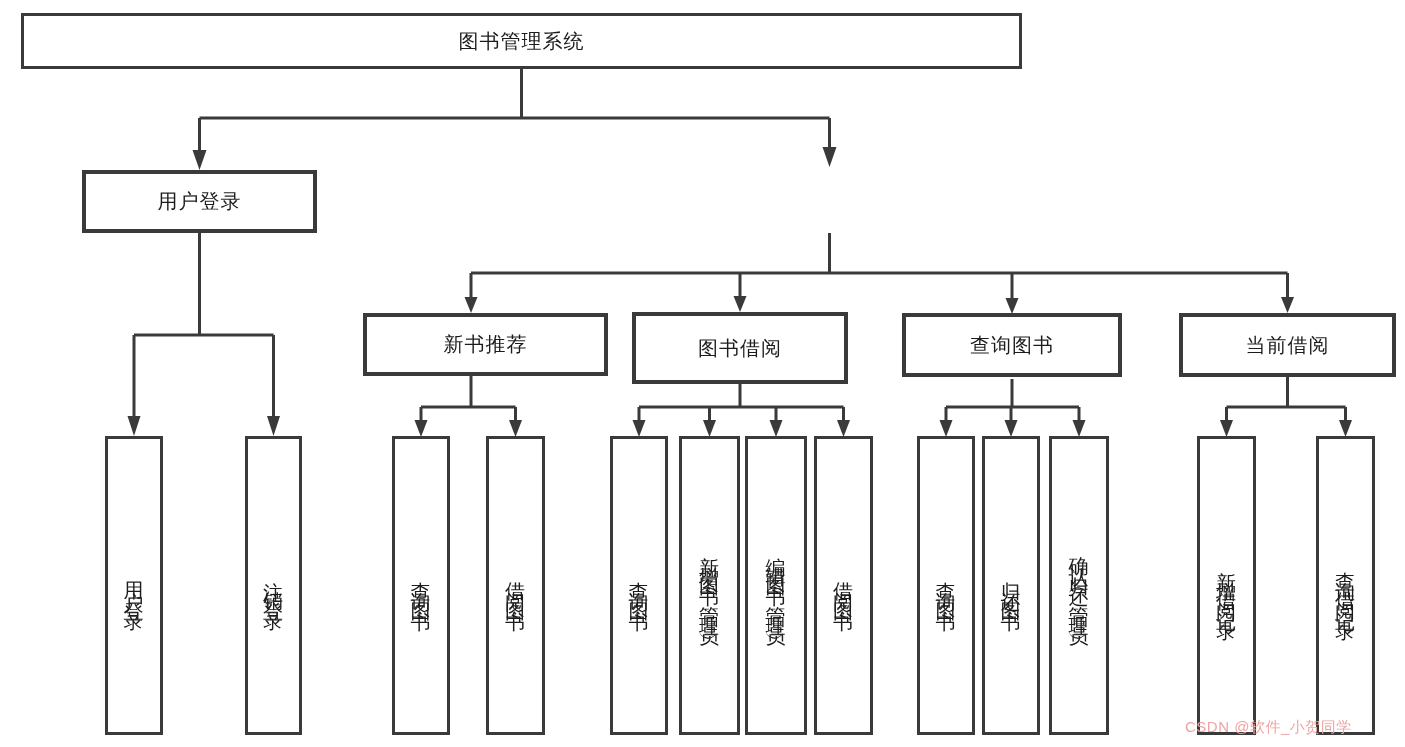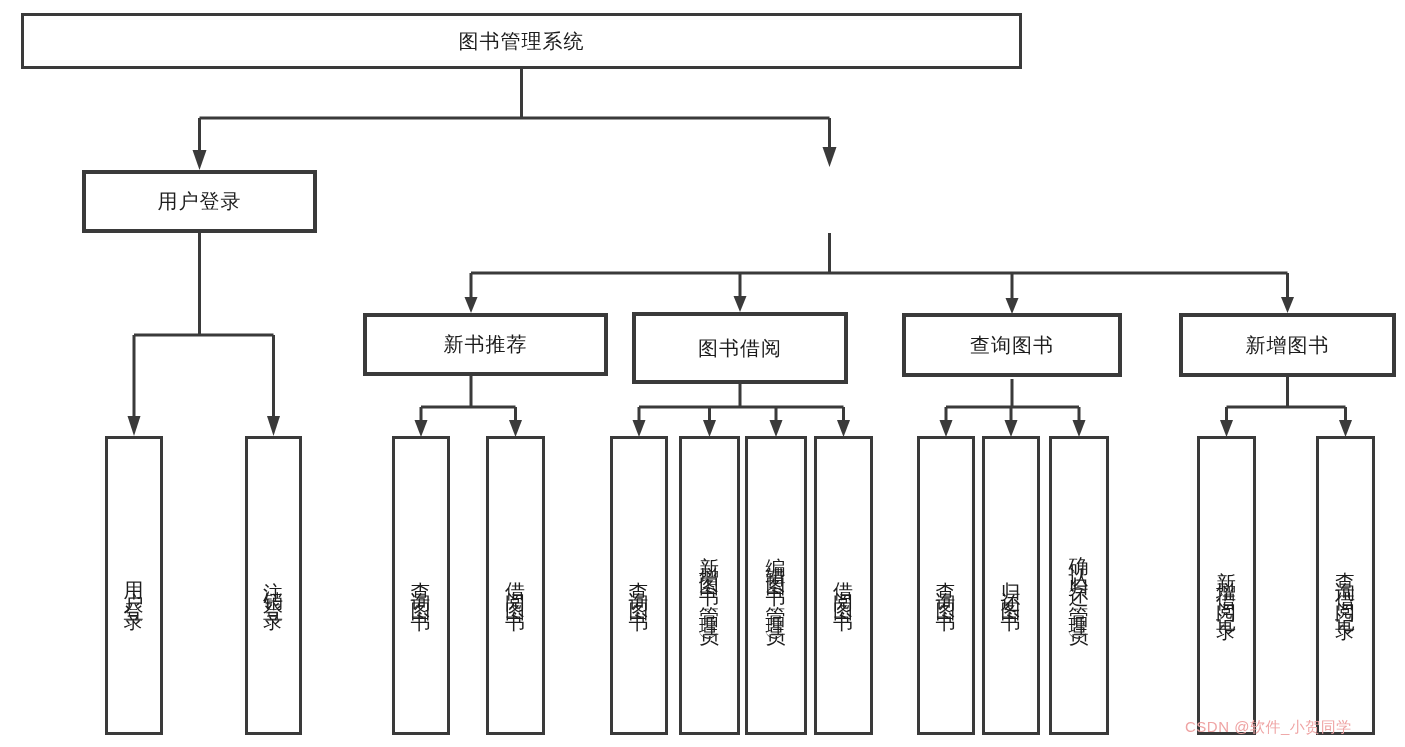--- a/index.html
+++ b/index.html
@@ -72,21 +72,21 @@
   <div class="node" style="left:363px;top:313px;width:245px;height:63px">
     <span>新书推荐</span>
   </div>
   <div class="node" style="left:632px;top:312px;width:216px;height:72px">
     <span>图书借阅</span>
   </div>
   <div class="node" style="left:902px;top:313px;width:220px;height:64px">
     <span>查询图书</span>
   </div>
   <div class="node" style="left:1179px;top:313px;width:217px;height:64px">
-    <span>新增图书</span>
+    <span>当前借阅</span>
   </div>
 
   <div class="node vnode" style="left:105px;top:436px;width:58px;height:299px">
     <span class="vtxt">用户登录</span>
   </div>
   <div class="node vnode" style="left:245px;top:436px;width:57px;height:299px">
     <span class="vtxt">注销登录</span>
   </div>
 
   <div class="node vnode" style="left:392px;top:436px;width:58px;height:299px">

